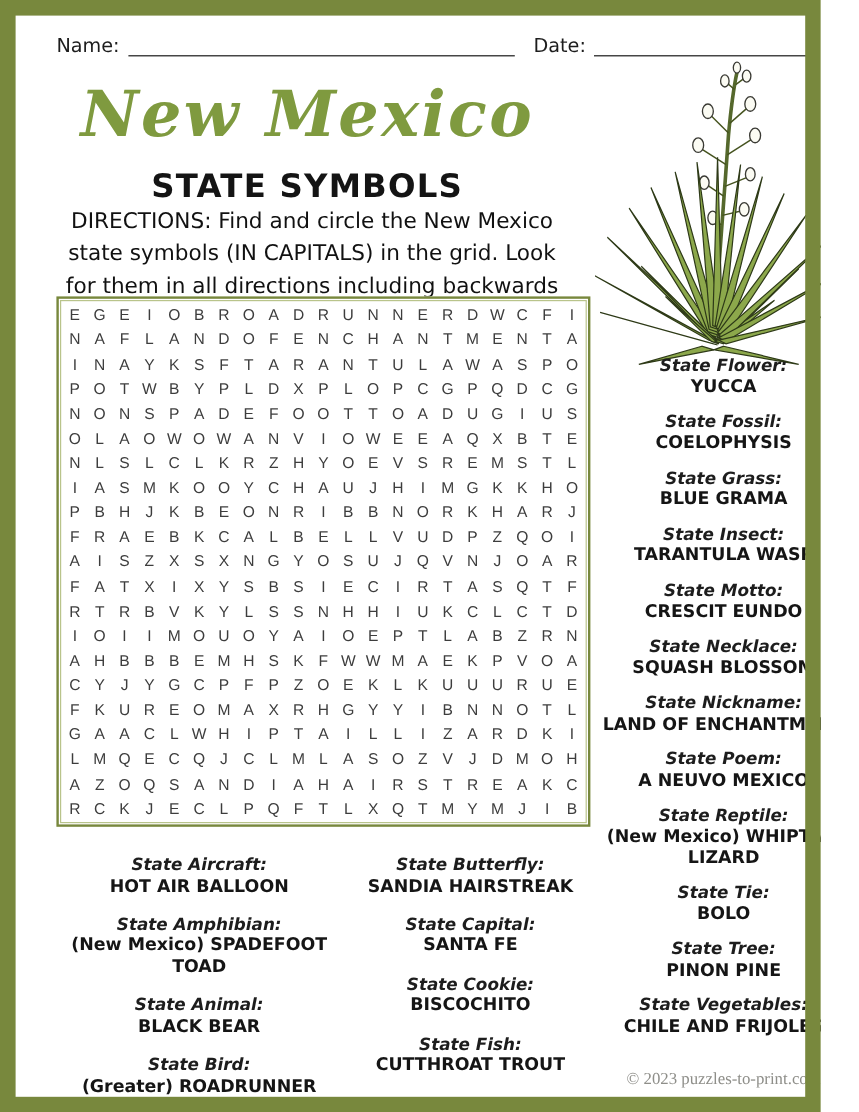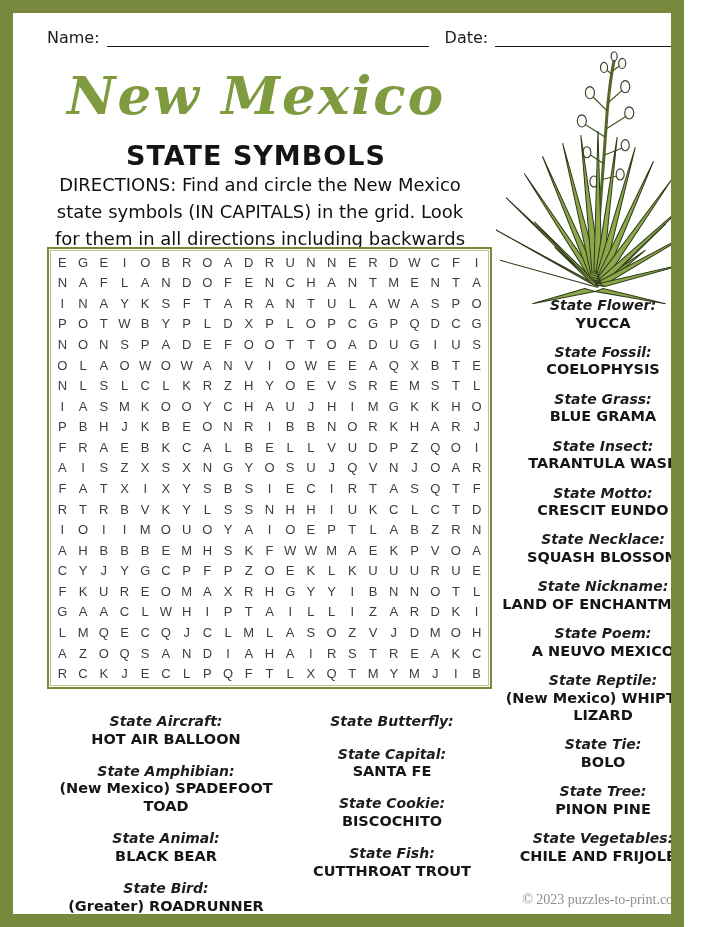--- a/index.html
+++ b/index.html
@@ -670,20 +670,21 @@
         <div class="sym-value">BLACK BEAR</div>
       </div>
       <div class="sym-item">
         <div class="sym-label">State Bird:</div>
         <div class="sym-value">(Greater) ROADRUNNER</div>
       </div>
     </div>
   <div class="sym-list bottom-mid">
       <div class="sym-item">
         <div class="sym-label">State Butterfly:</div>
+        <div class="sym-value">SANDIA HAIRSTREAK</div>
       </div>
       <div class="sym-item">
         <div class="sym-label">State Capital:</div>
         <div class="sym-value">SANTA FE</div>
       </div>
       <div class="sym-item">
         <div class="sym-label">State Cookie:</div>
         <div class="sym-value">BISCOCHITO</div>
       </div>
       <div class="sym-item">

